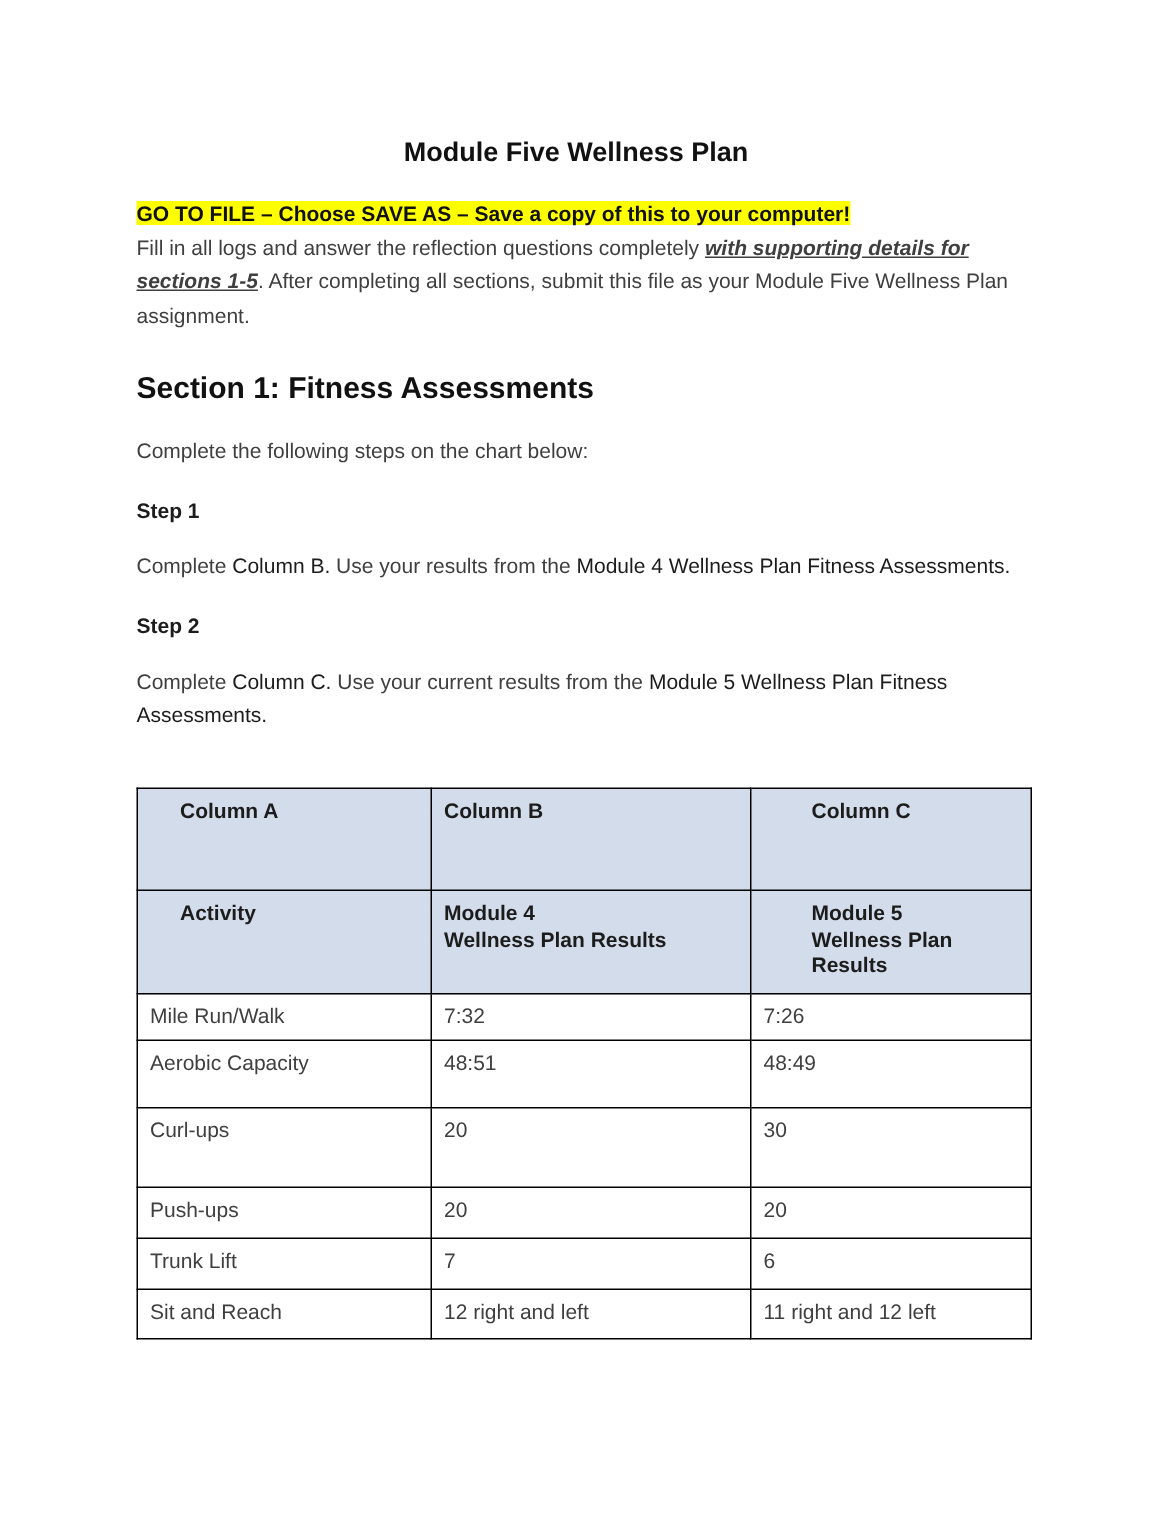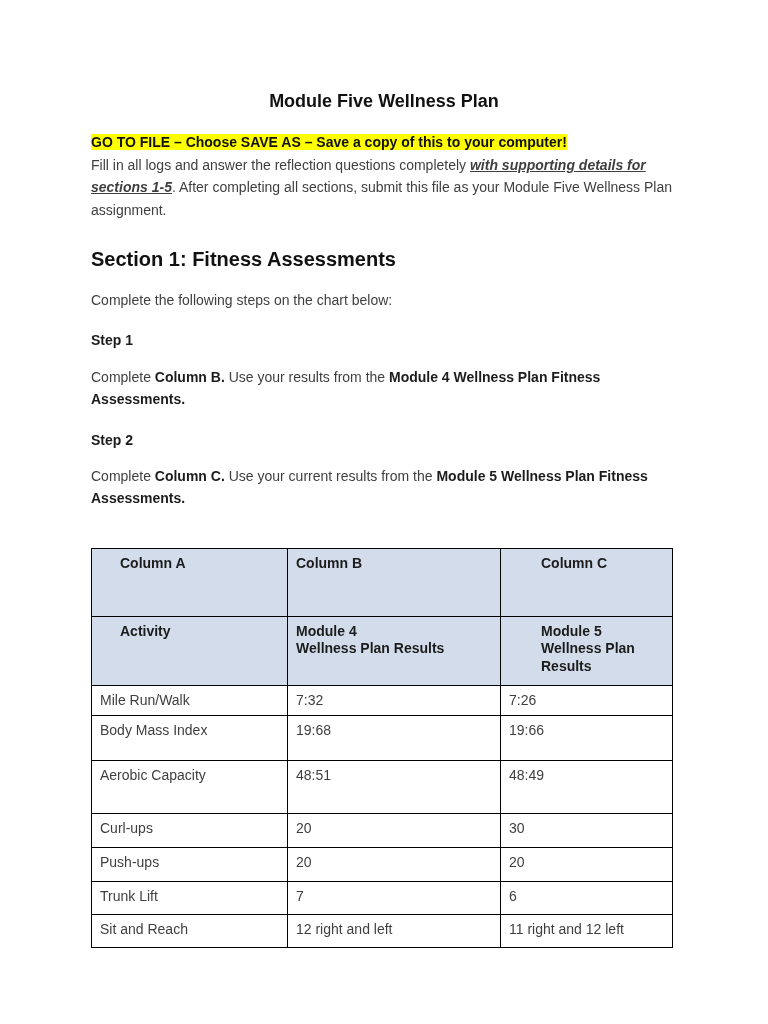--- a/index.html
+++ b/index.html
@@ -44,38 +44,38 @@
     font-size:20px;
     font-weight:bold;
     color:#111111;
     margin:22px 0 14px 0;
   }
   .step-label{
     font-weight:bold;
     color:#1c1c1c;
     margin:18px 0 14px 0;
   }
-  .bold{font-weight:bold;color:#1c1c1c;}
+  .bold{font-weight:normal;color:#1c1c1c;}
   table.assessment{
     border-collapse:collapse;
     margin-top:38px;
     width:578px;
     table-layout:fixed;
   }
   table.assessment td{
     border:1px solid #000000;
     padding:6px 8px;
     vertical-align:top;
     text-align:left;
     color:#3f3f3f;
     line-height:1.25;
   }
   table.assessment .col-a{width:196px;padding-left:28px;}
   table.assessment .col-b{width:213px;}
-  table.assessment .col-c{width:172px;padding-left:40px;}
+  table.assessment .col-c{width:187px;padding-left:40px;}
   table.assessment tr.hdr td{
     background:var(--table-header-bg,#d3dcea);
     font-weight:bold;
     color:#1c1c1c;
     white-space:pre-line;
   }
   table.assessment tr:nth-child(1){height:68px;}
   table.assessment tr:nth-child(2){height:69px;}
   table.assessment tr:nth-child(3){height:17px;}
   table.assessment tr:nth-child(4){height:45px;}
@@ -122,25 +122,20 @@
         <td class="col-c">Module 5
 Wellness Plan
 Results</td>
       </tr>
       <tr>
         <td>Mile Run/Walk</td>
         <td>7:32</td>
         <td>7:26</td>
       </tr>
       <tr>
-        <td>Body Mass Index</td>
-        <td>19:68</td>
-        <td>19:66</td>
-      </tr>
-      <tr>
         <td>Aerobic Capacity</td>
         <td>48:51</td>
         <td>48:49</td>
       </tr>
       <tr>
         <td>Curl-ups</td>
         <td>20</td>
         <td>30</td>
       </tr>
       <tr>

